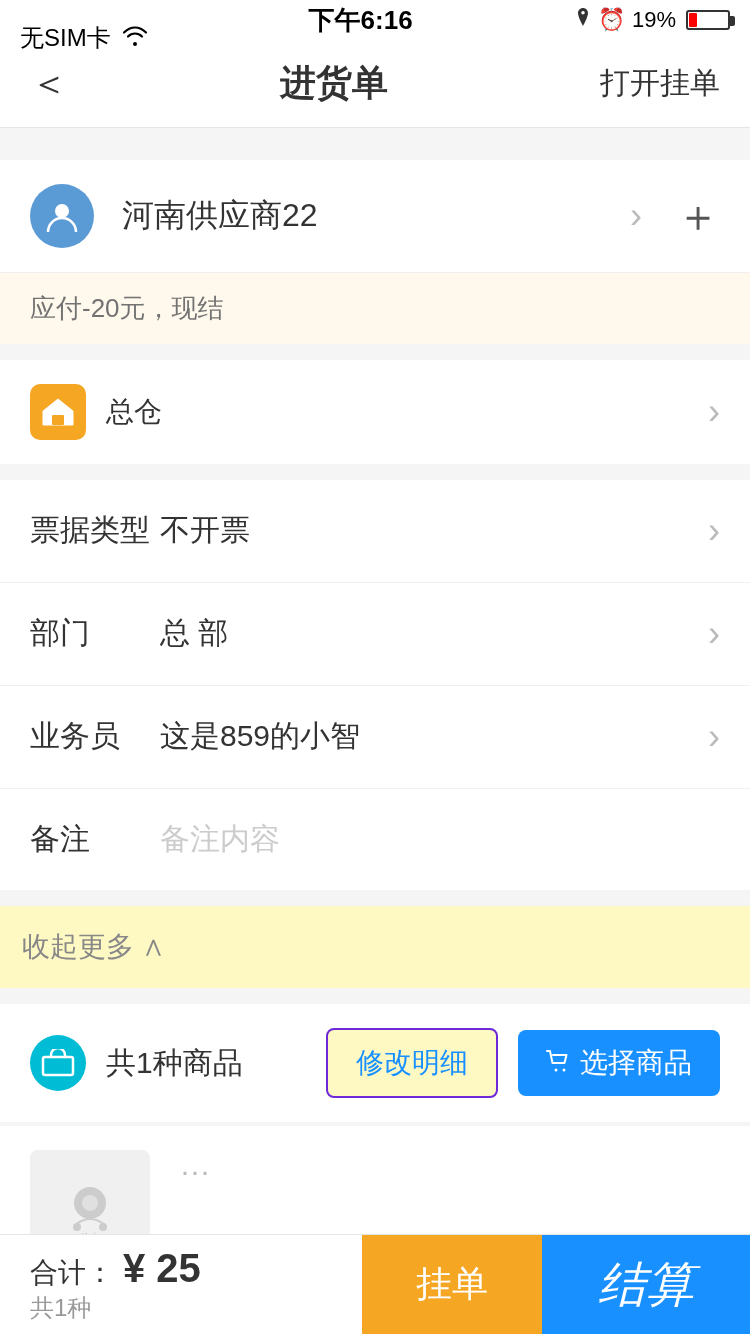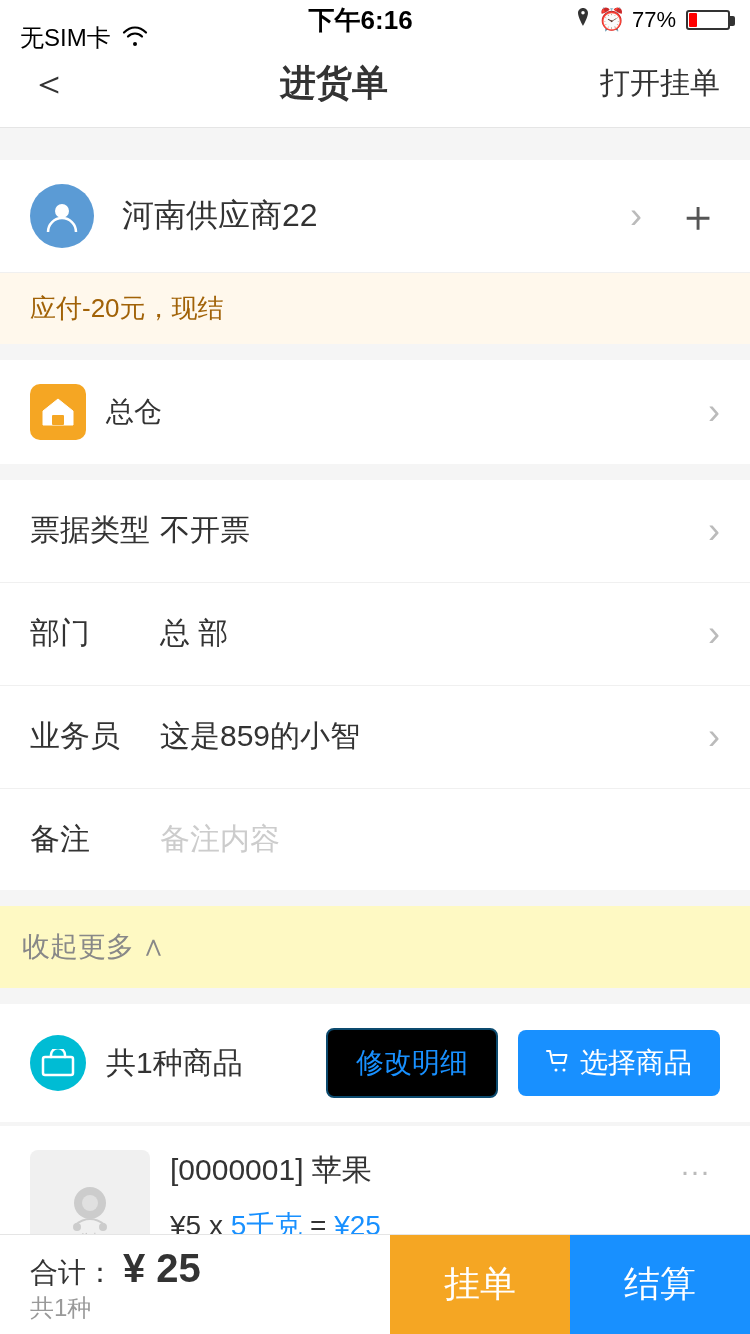--- a/index.html
+++ b/index.html
@@ -149,23 +149,23 @@
       align-items: center;
       justify-content: center;
       flex-shrink: 0;
     }
     .product-count-label {
       flex: 1;
       font-size: 30px;
       color: #333;
     }
     .btn-outline {
-      border: 2px solid #0c4a6e;
+      border: 2px solid #6d28d9;
       color: #1890ff;
-      background: #000000;
+      background: #fef9c3;
       padding: 14px 28px;
       border-radius: 8px;
       font-size: 28px;
       cursor: pointer;
     }
     .btn-primary {
       background: #1890ff;
       color: #fff;
       padding: 14px 28px;
       border-radius: 8px;
@@ -252,29 +252,30 @@
       height: 100px;
       background: #f5a623;
       display: flex;
       align-items: center;
       justify-content: center;
       font-size: 36px;
       color: #fff;
       cursor: pointer;
     }
     .footer-btn-checkout {
-      width: 180px;
+      width: 208px;
       height: 100px;
       background: #1890ff;
       display: flex;
       align-items: center;
       justify-content: center;
-      font-size: 36px;
+      font-size: 48px;
       color: #fff;
       cursor: pointer;
+      font-style: italic;
     }
 
     .divider {
       height: 16px;
       background: #f5f5f5;
     }
   </style>
 </head>
 <body>
 
@@ -290,21 +291,21 @@
     </span>
   </div>
   <div class="status-center">下午6:16</div>
   <div class="status-right">
     <span>
       <svg width="20" height="20" viewBox="0 0 20 20">
           <path d="M10 1C7.24 1 5 3.24 5 6c0 4.25 5 13 5 13s5-8.75 5-13c0-2.76-2.24-5-5-5zm0 6.5A1.5 1.5 0 1110 4a1.5 1.5 0 010 3.5z" fill="#333"></path>
         </svg>
     </span>
     <span>⏰</span>
-    <span>77%</span>
+    <span>19%</span>
     <div class="battery-icon">
       <div class="battery-fill"></div>
     </div>
   </div>
 </div>
 
 <div class="nav-bar">
   <span class="nav-back">＜</span>
   <span class="nav-title">进货单</span>
   <span class="nav-action">打开挂单</span>
@@ -318,21 +319,21 @@
       <div class="supplier-avatar">
         <svg width="36" height="36" viewBox="0 0 36 36" fill="none">
           <circle cx="18" cy="13" r="7" fill="white"></circle>
           <path d="M4 34c0-7.7 6.3-14 14-14s14 6.3 14 14" stroke="white" stroke-width="2.5" fill="none"></path>
         </svg>
       </div>
       <span style="flex:1; font-size:32px; color:#333;">河南供应商22</span>
       <span style="color:#bbb; font-size:36px; margin-right:16px;">›</span>
       <span style="font-size:44px; color:#555; cursor:pointer; padding:0 0 0 10px;">＋</span>
     </div>
-    <div style="background:#fff8ec; padding:18px 30px; font-size:26px; color:#a16207;">应付-20元，现结</div>
+    <div style="background:#fff8ec; padding:18px 30px; font-size:26px; color:#737373;">应付-20元，现结</div>
   </div>
 </div>
 
 <div style="background:#fff; margin-top:16px; display:flex; align-items:center; padding:24px 30px;">
   <div style="width:56px; height:56px; border-radius:10px; background:#f5a623; display:flex; align-items:center; justify-content:center; margin-right:20px; flex-shrink:0;">
     <svg width="34" height="30" viewBox="0 0 34 30" fill="none">
       <path d="M2 14L17 2l15 12v14H2V14z" fill="white" stroke="white" stroke-width="1"></path>
       <rect x="11" y="18" width="12" height="10" fill="#f5a623" rx="1"></rect>
     </svg>
   </div>
@@ -393,33 +394,20 @@
   <div class="product-thumb">
     <svg width="70" height="70" viewBox="0 0 70 70" fill="none">
       <circle cx="35" cy="28" r="16" fill="#ccc"></circle>
       <circle cx="35" cy="28" r="8" fill="#e0e0e0"></circle>
       <path d="M20 50 Q35 38 50 50" stroke="#ccc" stroke-width="2" fill="none"></path>
       <circle cx="22" cy="52" r="4" fill="#ccc"></circle>
       <circle cx="48" cy="52" r="4" fill="#ccc"></circle>
       <text x="35" y="66" text-anchor="middle" font-size="10" fill="#bbb">兽十</text>
     </svg>
   </div>
-  <div class="product-info">
-    <div class="product-name">
-      <span>[0000001]</span>
-      <span>苹果</span>
-    </div>
-    <div class="product-price">
-      <span>¥5</span>
-      <span> x </span>
-      <span class="price-highlight">5千克</span>
-      <span> = </span>
-      <span class="price-highlight">¥25</span>
-    </div>
-  </div>
   <div class="product-more">···</div>
 </div>
 
 <div style="height:100px;"></div>
 
 <div class="footer">
   <div class="footer-total">
     <div>
       <span class="footer-total-label">合计：</span>
       <span class="footer-total-amount">¥ 25</span>

